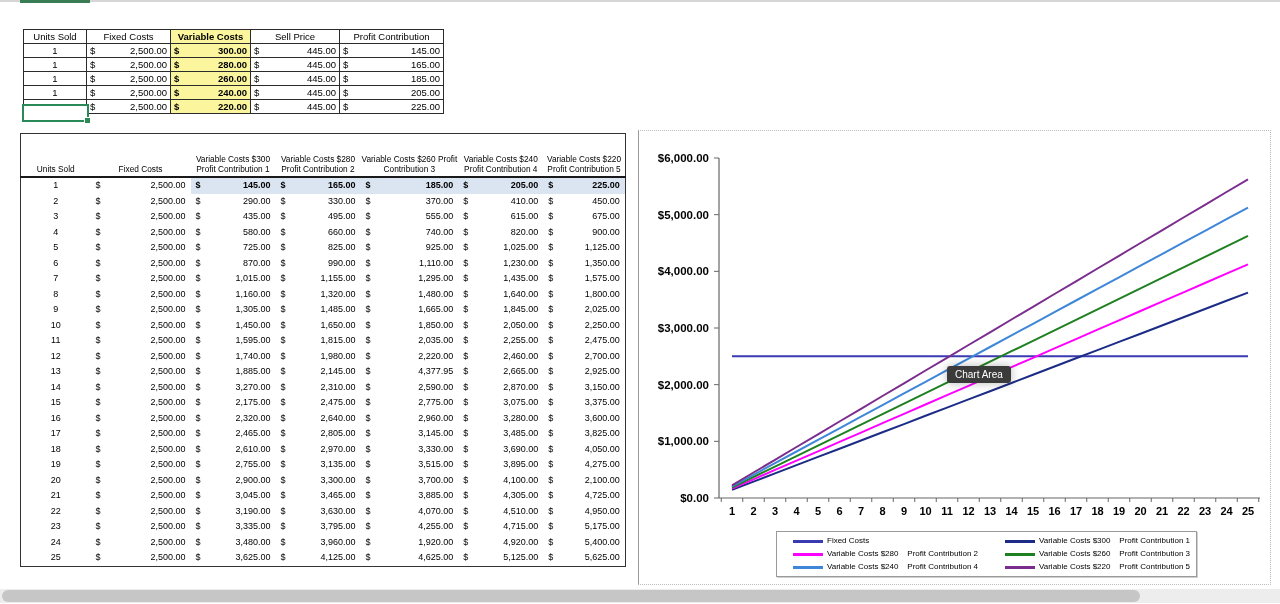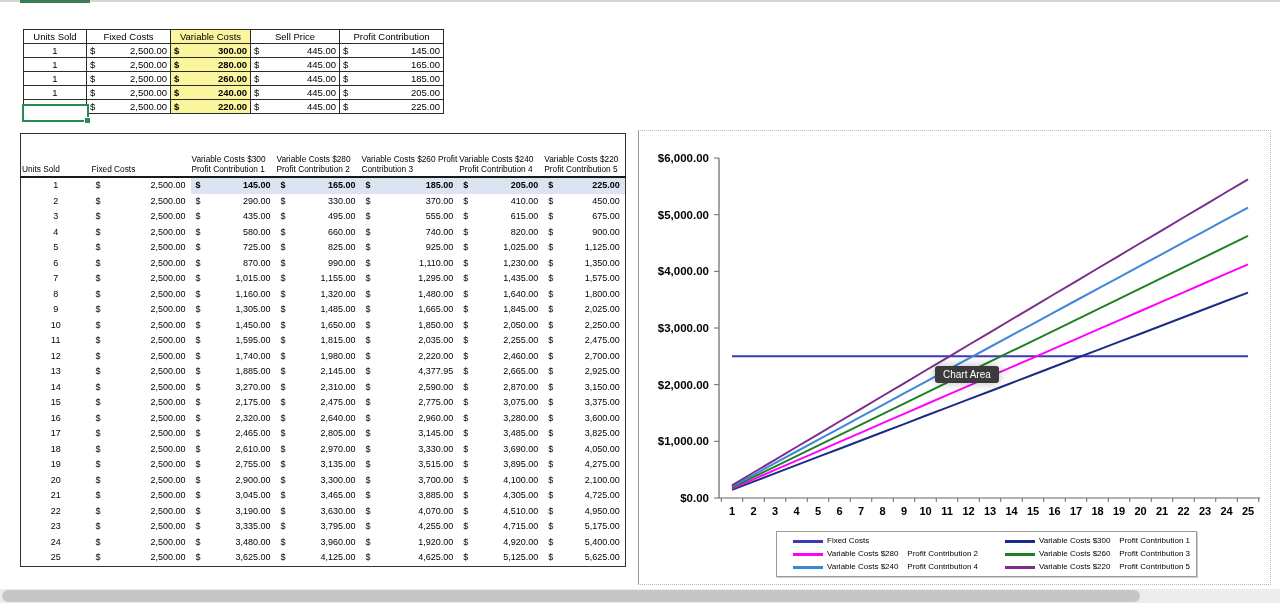--- a/index.html
+++ b/index.html
@@ -4,44 +4,44 @@
 <style>
   html,body{margin:0;padding:0;}
   body{width:1280px;height:604px;background:#fff;font-family:"Liberation Sans",sans-serif;overflow:hidden;position:relative;color:#000;}
   .top-line{position:absolute;top:0;left:0;width:1280px;height:2px;background:#d6d6d6;}
   .tab-accent{position:absolute;top:0;left:20px;width:70px;height:3px;background:var(--accent-green,#3a7d54);}
 
   
   .input-table{position:absolute;left:23px;top:29px;border-collapse:collapse;table-layout:fixed;}
   .input-table th,.input-table td{border:1px solid #2b2b2b;font-size:9.5px;height:13px;line-height:13px;padding:0 3px;overflow:hidden;white-space:nowrap;}
   .input-table th{font-weight:400;text-align:center;}
-  .input-table th.var-h{background:var(--yellow,#fbf59e);font-weight:400;}
+  .input-table th.var-h{background:var(--yellow,#fbf59e);font-weight:700;}
   .input-table td.units{text-align:center;}
   .input-table td.wrap{padding:0;}
   .input-table td .inner{display:flex;justify-content:space-between;align-items:center;height:13px;padding:0 3px;}
   .input-table td.var-c{background:var(--yellow,#fbf59e);font-weight:700;}
 
   
   .sel-cell{position:absolute;left:22px;top:104px;width:63px;height:14px;border:2px solid var(--sel-green,#2a8a57);background:#fff;}
   .fill-handle{position:absolute;right:-4px;bottom:-4px;width:5px;height:5px;background:var(--sel-green,#2a8a57);border:1px solid #fff;}
 
   
   .results-table{position:absolute;left:20px;top:133px;border-collapse:collapse;table-layout:fixed;border:1.5px solid #333;}
-  .results-table th{vertical-align:bottom;font-weight:400;font-size:8.3px;line-height:10px;text-align:left;padding:2px 1px 2px 1px;height:38px;border-bottom:2px solid #1a1a1a;white-space:nowrap;overflow:hidden;}
+  .results-table th{vertical-align:bottom;font-weight:400;font-size:8.3px;line-height:10px;text-align:center;padding:2px 1px 2px 1px;height:38px;border-bottom:2px solid #1a1a1a;white-space:nowrap;overflow:hidden;}
   .results-table td{font-size:9px;height:15.5px;line-height:15px;padding:0;overflow:hidden;white-space:nowrap;}
   .results-table td.units{text-align:center;}
   .results-table .inner{display:flex;justify-content:space-between;align-items:center;height:15.5px;padding:0 5px;}
   .results-table td.hl{background:var(--row-blue,#dbe5f1);font-weight:700;}
 
   
   .chart{position:absolute;left:638px;top:130px;width:633px;height:455px;background:#fff;
     border-left:1px solid #9a9a9a;border-top:1px dotted #bdbdbd;border-right:1px dotted #b5b5b5;border-bottom:1px dotted #bdbdbd;box-sizing:border-box;}
   .chart svg{position:absolute;left:0;top:0;}
   svg text{font-family:"Liberation Sans",sans-serif;}
-  .tooltip{position:absolute;left:296px;top:235px;background:var(--tooltip-bg,#3b3b3b);color:#fff;font-size:10px;line-height:13px;padding:2px 8px;border-radius:3px;box-shadow:0 0 10px rgba(0,0,0,0.28);white-space:nowrap;}
+  .tooltip{position:absolute;left:308px;top:235px;background:var(--tooltip-bg,#3b3b3b);color:#fff;font-size:10px;line-height:13px;padding:2px 8px;border-radius:3px;box-shadow:0 0 10px rgba(0,0,0,0.28);white-space:nowrap;}
   .legend{position:absolute;left:137px;top:400px;width:421px;height:46px;border:1px solid #9a9a9a;box-shadow:1px 1px 0 #cfcfcf;background:#fff;box-sizing:border-box;
     display:grid;grid-template-columns:212px 1fr;align-content:center;row-gap:3px;padding:2px 2px 2px 16px;}
   .lg-item{display:flex;align-items:center;gap:4px;font-size:8px;line-height:10px;white-space:pre;overflow:hidden;}
   .lg-swatch{flex:0 0 30px;width:30px;height:3px;}
 
   
   .scroll-track{position:absolute;left:0;top:589px;width:1280px;height:14px;background:#ededed;}
   .scroll-thumb{position:absolute;left:2px;top:1px;width:1138px;height:12px;border-radius:6px;background:var(--thumb,#c6c6c6);}
 </style>
 </head>

